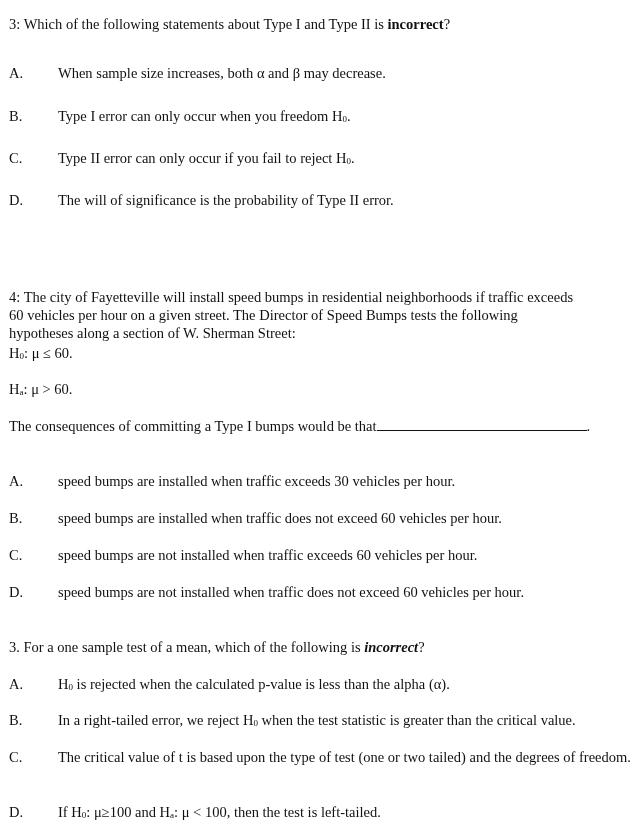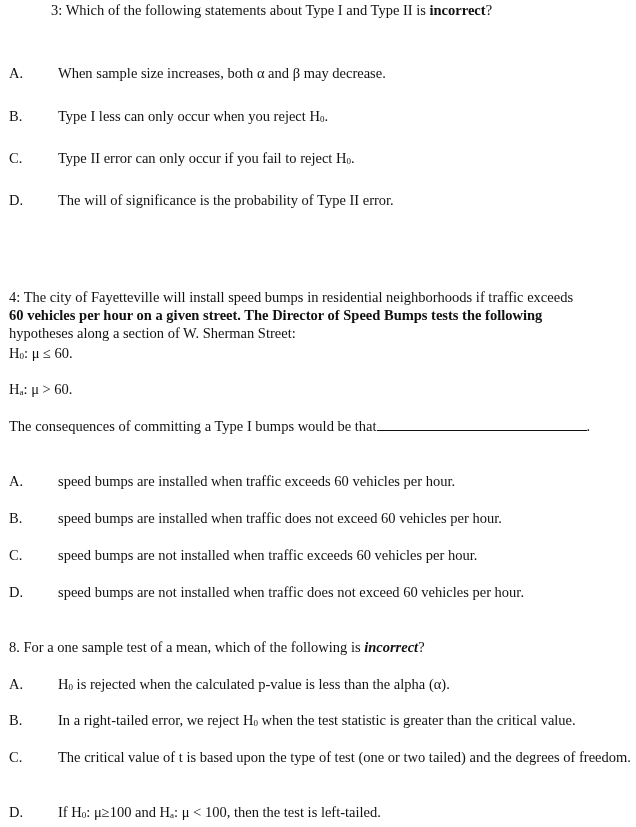--- a/index.html
+++ b/index.html
@@ -8,75 +8,75 @@
   .line { position:absolute; left:9px; white-space:nowrap; line-height:18px; }
   .opt { position:absolute; left:9px; width:620px; line-height:19px; }
   .opt .letter { position:absolute; left:0; top:0; }
   .opt .text { position:absolute; left:49px; top:0; width:575px; white-space:normal; }
   sub { font-size:9px; vertical-align:baseline; position:relative; top:1px; }
   .blank { display:inline-block; width:210px; border-bottom:1px solid #111; height:13px; vertical-align:baseline; }
 </style>
 </head>
 <body>
 
-<div class="line" style="top:1px;margin-left:42px;">
+<div class="line" style="top:15px;">
   <span>3: Which of the following statements about Type I and Type II is </span><b>incorrect</b><span>?</span>
 </div>
 
 <div class="opt" style="top:64px;">
   <span class="letter">A.</span>
   <span class="text">When sample size increases, both α and β may decrease.</span>
 </div>
 <div class="opt" style="top:107px;">
   <span class="letter">B.</span>
-  <span class="text"><span>Type I less can only occur when you reject H</span><sub>0</sub><span>.</span></span>
+  <span class="text"><span>Type I error can only occur when you freedom H</span><sub>0</sub><span>.</span></span>
 </div>
 <div class="opt" style="top:149px;">
   <span class="letter">C.</span>
   <span class="text"><span>Type II error can only occur if you fail to reject H</span><sub>0</sub><span>.</span></span>
 </div>
 <div class="opt" style="top:191px;">
   <span class="letter">D.</span>
   <span class="text">The will of significance is the probability of Type II error.</span>
 </div>
 
 <div class="line" style="top:288px;">4: The city of Fayetteville will install speed bumps in residential neighborhoods if traffic exceeds</div>
-<div class="line" style="top:306px;font-weight:bold;">60 vehicles per hour on a given street.  The Director of Speed Bumps tests the following</div>
+<div class="line" style="top:306px;">60 vehicles per hour on a given street.  The Director of Speed Bumps tests the following</div>
 <div class="line" style="top:324px;">hypotheses along a section of W. Sherman Street:</div>
 
 <div class="line" style="top:344px;">
   <span>H</span><sub>0</sub><span>: μ ≤ 60.</span>
 </div>
 <div class="line" style="top:380px;">
   <span>H</span><sub>a</sub><span>: μ &gt; 60.</span>
 </div>
 
 <div class="line" style="top:417px;">
   <span>The consequences of committing a Type I bumps would be that</span><span class="blank"></span><span>.</span>
 </div>
 
 <div class="opt" style="top:472px;">
   <span class="letter">A.</span>
-  <span class="text">speed bumps are installed when traffic exceeds 60 vehicles per hour.</span>
+  <span class="text">speed bumps are installed when traffic exceeds 30 vehicles per hour.</span>
 </div>
 <div class="opt" style="top:509px;">
   <span class="letter">B.</span>
   <span class="text">speed bumps are installed when traffic does not exceed 60 vehicles per hour.</span>
 </div>
 <div class="opt" style="top:546px;">
   <span class="letter">C.</span>
   <span class="text">speed bumps are not installed when traffic exceeds 60 vehicles per hour.</span>
 </div>
 <div class="opt" style="top:583px;">
   <span class="letter">D.</span>
   <span class="text">speed bumps are not installed when traffic does not exceed 60 vehicles per hour.</span>
 </div>
 
 <div class="line" style="top:638px;">
-  <span>8. For a one sample test of a mean, which of the following is </span><b><i>incorrect</i></b><span>?</span>
+  <span>3. For a one sample test of a mean, which of the following is </span><b><i>incorrect</i></b><span>?</span>
 </div>
 
 <div class="opt" style="top:675px;">
   <span class="letter">A.</span>
   <span class="text"><span>H</span><sub>0</sub><span> is rejected when the calculated p-value is less than the alpha (α).</span></span>
 </div>
 <div class="opt" style="top:711px;">
   <span class="letter">B.</span>
   <span class="text"><span>In a right-tailed error, we reject H</span><sub>0</sub><span> when the test statistic is greater than the critical value.</span></span>
 </div>

